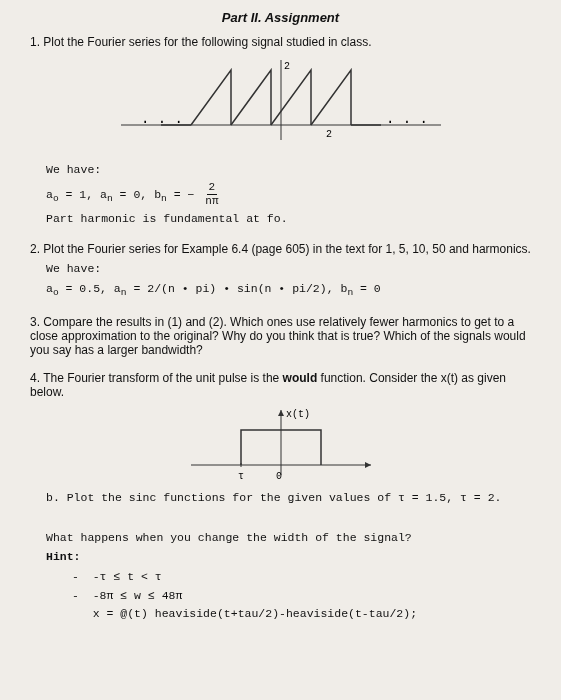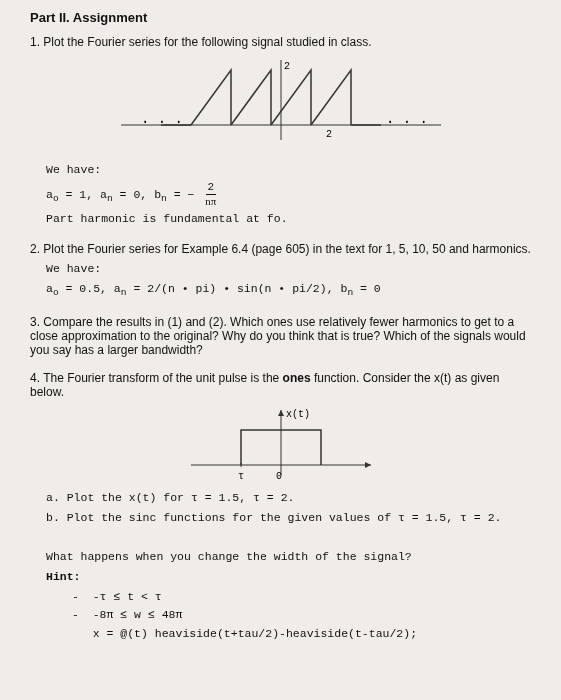--- a/index.html
+++ b/index.html
@@ -6,25 +6,26 @@
     body {
       width: 561px;
       min-height: 700px;
       background: #f0ede8;
       font-family: 'Courier New', Courier, monospace;
       font-size: 12px;
       color: #111;
       padding: 10px 30px 20px 30px;
     }
     .page-title {
-      text-align: left;
+      text-align: center;
       font-weight: bold;
       font-size: 13px;
       margin-bottom: 10px;
       font-family: Arial, sans-serif;
+      font-style: italic;
     }
     .question {
       margin-bottom: 14px;
     }
     .question-header {
       font-family: Arial, sans-serif;
       font-size: 12px;
       margin-bottom: 4px;
     }
     .question-body {
@@ -51,21 +52,20 @@
       font-size: 11px;
     }
     .fraction .numerator {
       border-bottom: 1px solid #111;
       padding: 0 2px;
       line-height: 1.2;
     }
     .fraction .denominator {
       padding: 0 2px;
       line-height: 1.2;
-      font-family: Liberation Serif, serif;
     }
     .pulse-chart {
       width: 200px;
       height: 80px;
       margin: 6px auto 4px auto;
       display: block;
     }
     .hint-block {
       margin-left: 16px;
       font-size: 11.5px;
@@ -145,21 +145,21 @@
   <div class="question-header">
     3. Compare the results in (1) and (2). Which ones use relatively fewer
     harmonics to get to a close approximation to the original? Why do you
     think that is true? Which of the signals would you say has a larger
     bandwidth?
   </div>
 </div>
 
 <div class="question">
   <div class="question-header">
-    4. The Fourier transform of the unit pulse is the <span class="bold">ones</span> function. Consider
+    4. The Fourier transform of the unit pulse is the <span class="bold">would</span> function. Consider
     the x(t) as given below.
   </div>
 
   <svg class="pulse-chart" viewBox="0 0 200 80">
 
     <line x1="10" y1="60" x2="190" y2="60" stroke="#333" stroke-width="1"></line>
     <line x1="100" y1="5" x2="100" y2="70" stroke="#333" stroke-width="1"></line>
 
     <text x="105" y="12" font-size="10" font-family="Courier New">x(t)</text>
 
@@ -170,21 +170,20 @@
     <line x1="60" y1="58" x2="60" y2="62" stroke="#333" stroke-width="1"></line>
 
     <text x="95" y="74" font-size="10" font-family="Courier New">0</text>
 
     <polygon points="190,60 184,57 184,63" fill="#333"></polygon>
 
     <polygon points="100,5 97,11 103,11" fill="#333"></polygon>
   </svg>
 
   <div class="question-body">
-    <div class="math-line">a. Plot the x(t) for τ = 1.5, τ = 2.</div>
     <div class="math-line">b. Plot the sinc functions for the given values of τ = 1.5, τ = 2.</div>
     <br>
     <div class="math-line">What happens when you change the width of the signal?</div>
     <div class="math-line"><span class="bold">Hint:</span></div>
     <div class="hint-block">
       <div class="hint-item">- &nbsp;-τ ≤ t &lt; τ</div>
       <div class="hint-item">- &nbsp;-8π ≤ w ≤ 48π</div>
       <div class="hint-item">&nbsp;&nbsp; x = @(t) heaviside(t+tau/2)-heaviside(t-tau/2);</div>
     </div>
   </div>

